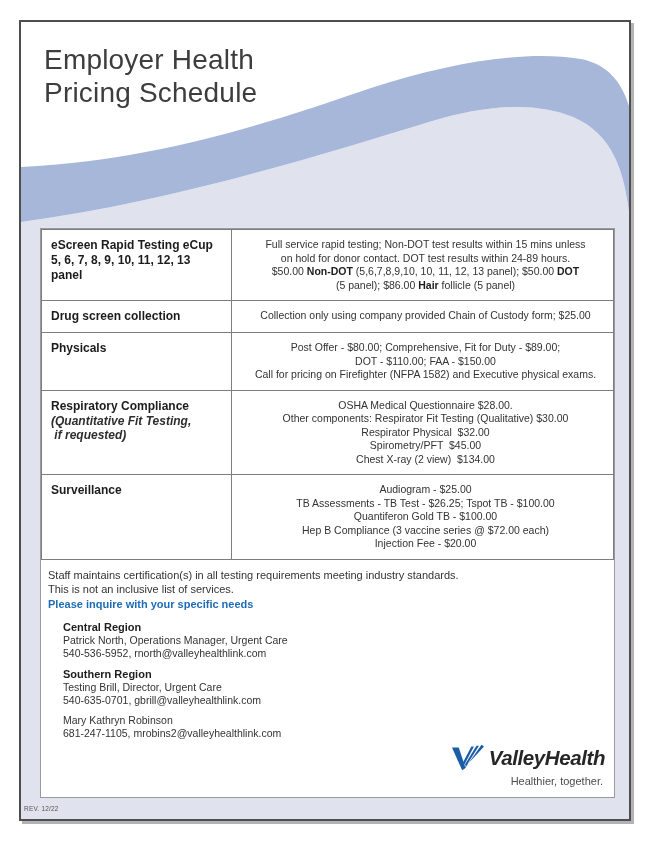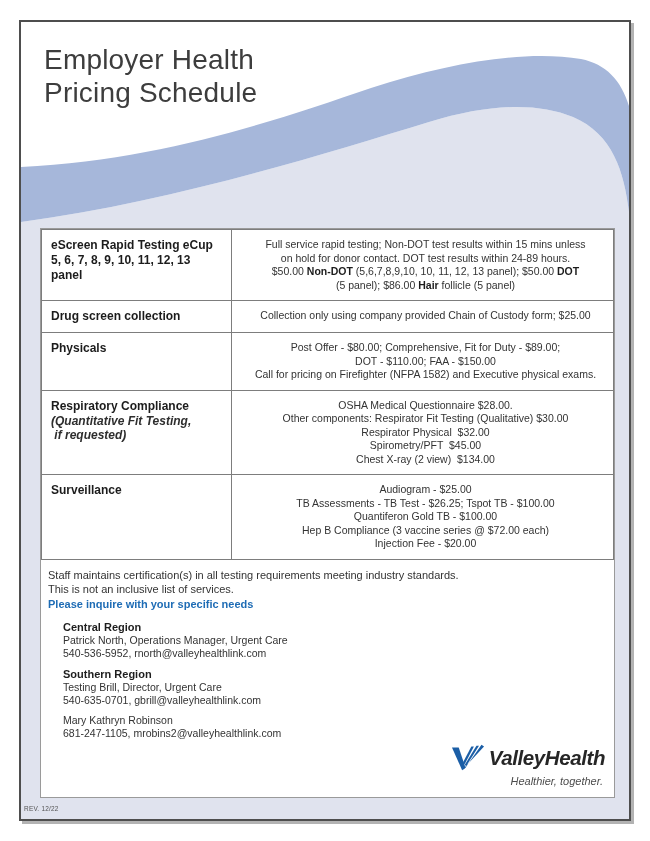--- a/index.html
+++ b/index.html
@@ -25,21 +25,21 @@
   .notes{padding:8px 10px 0 7px;font-size:11px;line-height:14px;color:#333;}
   .cta{padding:2px 10px 0 7px;font-size:11px;font-weight:bold;color:var(--link-blue);}
   .regions{padding:10px 10px 0 22px;}
   .region{margin-bottom:7px;}
   .region-name{font-size:11px;font-weight:bold;color:#1d1d1d;line-height:14px;}
   .region-line{font-size:10.5px;color:#333;line-height:13px;}
   .logo{position:absolute;right:9px;bottom:10px;text-align:right;}
   .logo-row{display:flex;align-items:center;justify-content:flex-end;}
   .logo-name{font-size:20.5px;font-weight:bold;font-style:italic;color:#262626;
              letter-spacing:-0.4px;line-height:22px;}
-  .logo-tagline{font-size:11px;font-style:italic;color:#4c4c4c;margin-top:4px;padding-right:2px;}
+  .logo-tagline{font-size:11px;color:#4c4c4c;margin-top:4px;padding-right:2px;}
   .rev{position:absolute;left:3px;top:783px;font-size:6.5px;color:#555;letter-spacing:.2px;}
 </style>
 </head>
 <body>
 
 <div class="canvas">
   <div class="page">
 
     <svg class="swoosh" viewBox="0 0 608 797" preserveAspectRatio="none">
 

